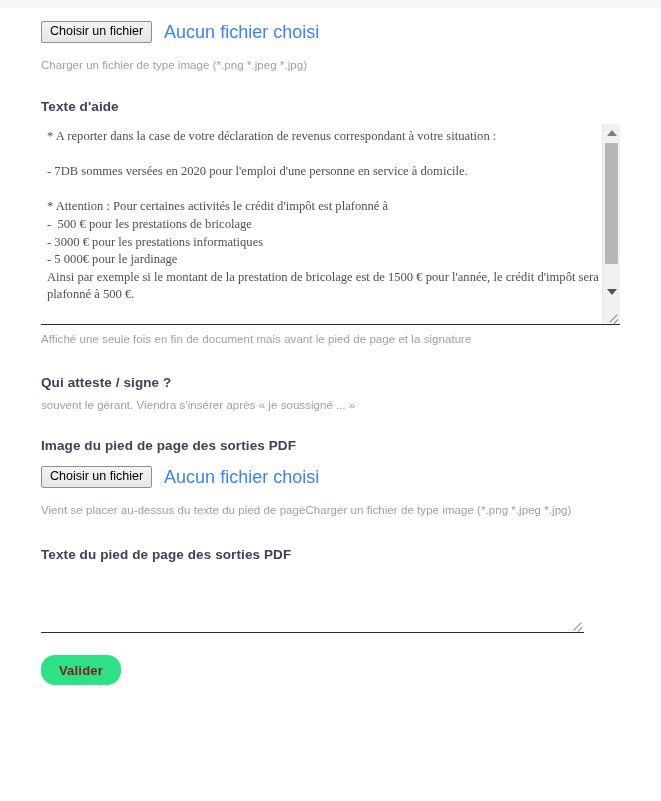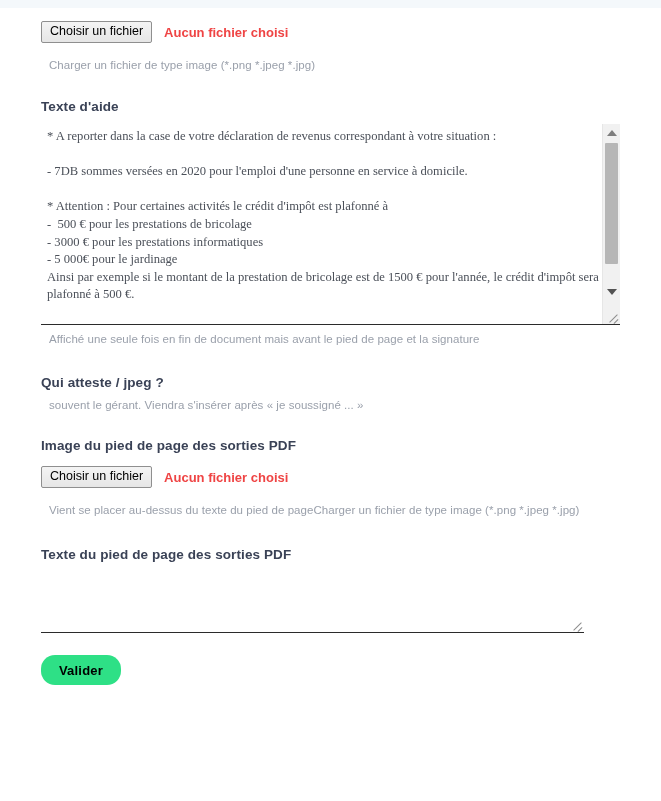--- a/index.html
+++ b/index.html
@@ -38,21 +38,21 @@
     font-size: 13.5px;
     font-weight: bold;
     color: #3a4256;
     letter-spacing: 0.1px;
     margin: 0;
   }
 
   .help-text {
     font-size: 11.5px;
     color: #9aa0ab;
-    margin: 8px;
+    margin: 0;
     letter-spacing: 0.05px;
   }
 
   
   .file-row {
     display: flex;
     align-items: center;
     gap: 12px;
   }
   .file-button {
@@ -61,24 +61,23 @@
     color: #000000;
     background: linear-gradient(#f4f4f4, #e6e6e6);
     border: 1px solid #8f8f8f;
     border-radius: 2px;
     padding: 2px 8px 3px 8px;
     line-height: 15px;
     cursor: default;
     white-space: nowrap;
   }
   .file-status {
-    font-size: 13px;
-    color: #ef4444;
+    font-size: 18px;
+    color: #3b82f6;
     white-space: nowrap;
-    font-weight: bold;
   }
 
   
   .ta-wrap {
     position: relative;
     border: 0;
     border-bottom: 1.6px solid #2b2b2b;
     background: #ffffff;
     box-sizing: border-box;
   }
@@ -152,21 +151,21 @@
     width: 13px;
     background: #b6b6b6;
     border-radius: 1px;
   }
 
   
   .submit-btn {
     font-family: "Liberation Sans", sans-serif;
     font-size: 13px;
     font-weight: bold;
-    color: #000000;
+    color: #7f1d1d;
     background: #2ee086;
     border: 0;
     border-radius: 14px;
     padding: 0;
     width: 80px;
     height: 30px;
     cursor: pointer;
     letter-spacing: 0.2px;
   }
 </style>
@@ -214,21 +213,21 @@
         </div>
       </div>
 
       <div class="ta-resize"></div>
     </div>
 
     <div class="help-text" style="margin-top:8px;">Affiché une seule fois en fin de document mais avant le pied de page et la signature</div>
   </div>
 
   <div class="field-block" style="margin-top:30px;">
-    <div class="field-label">Qui atteste / jpeg ?</div>
+    <div class="field-label">Qui atteste / signe ?</div>
 
 
     <div class="help-text" style="margin-top:9px;">souvent le gérant. Viendra s'insérer après « je soussigné ... »</div>
   </div>
 
   <div class="field-block" style="margin-top:27px;">
     <div class="field-label">Image du pied de page des sorties PDF</div>
 
     <div class="file-row" style="margin-top:13px;">
       <button class="file-button">Choisir un fichier</button>

